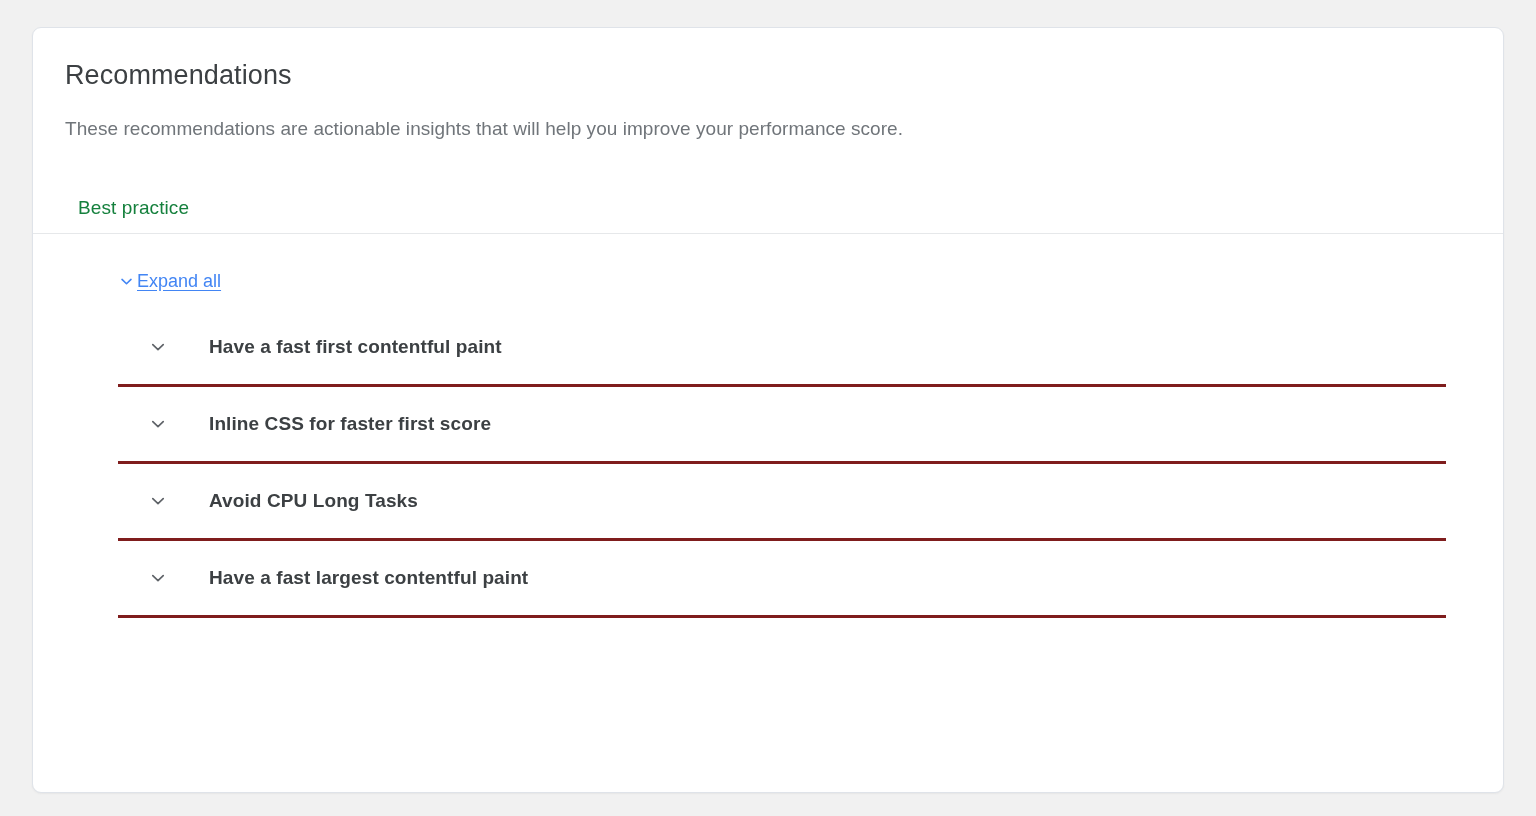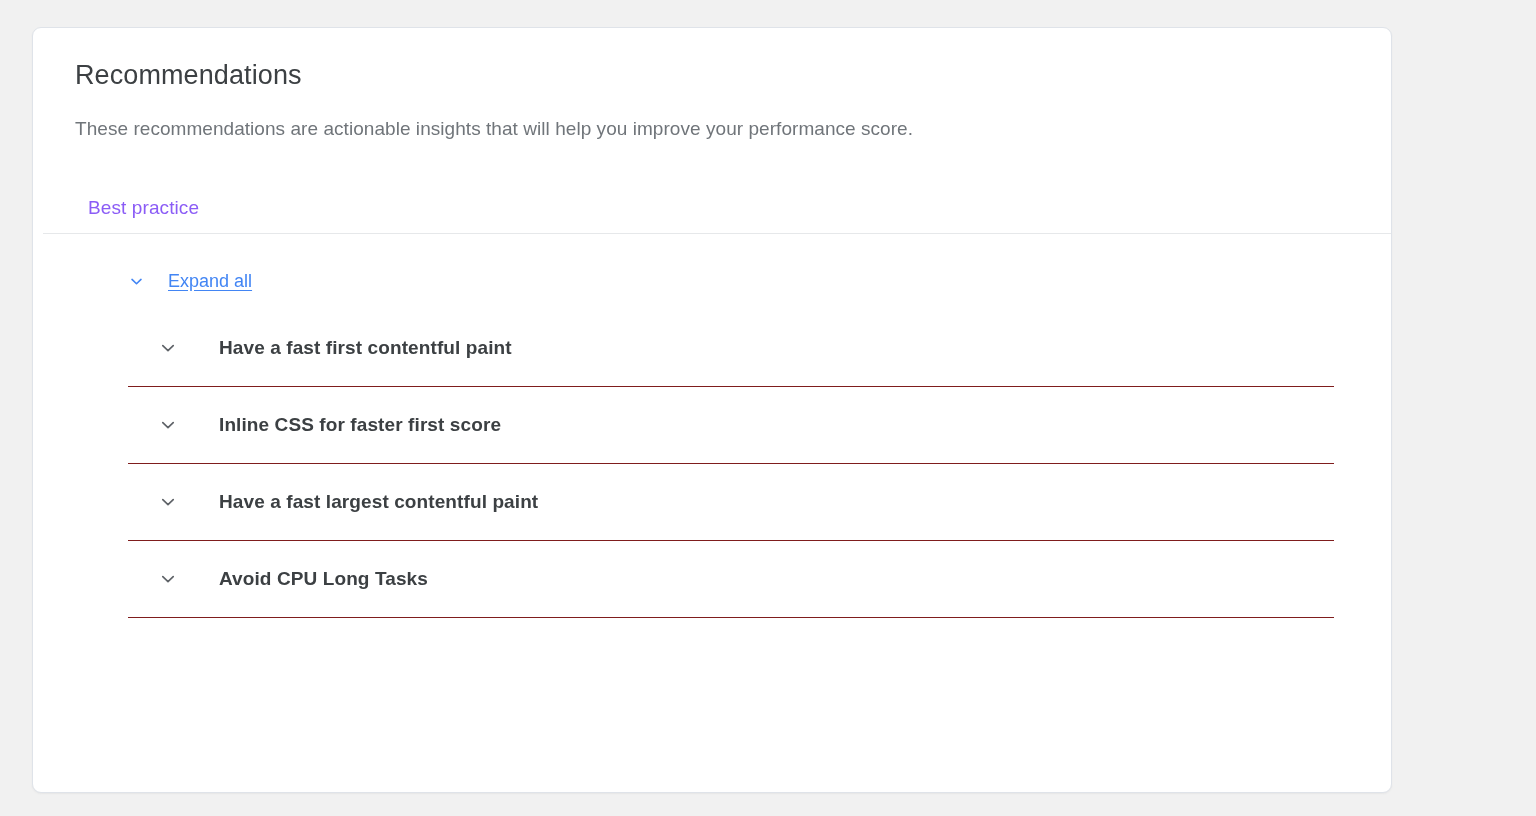--- a/index.html
+++ b/index.html
@@ -18,28 +18,27 @@
     height: 816px;
     background: #f1f1f1;
     overflow: hidden;
   }
 
   
   .card {
     position: absolute;
     left: 32px;
     top: 27px;
-    width: 1360px;
+    width: 1472px;
     height: 766px;
     background: #ffffff;
     border: 1px solid #dfe3e9;
     border-radius: 9px;
     box-shadow: 0 1px 2px rgba(60,64,67,0.06);
     overflow: hidden;
-    padding-left: 10px;
   }
 
   
   .card-header {
     padding: 30px 32px 0 32px;
   }
 
   .card-title {
     font-size: 27px;
     line-height: 34px;
@@ -76,21 +75,21 @@
     height: 1px;
     background: #e6e8ea;
   }
 
   .tab {
     position: relative;
     padding: 0 20px 14px 20px;
     font-size: 19px;
     line-height: 24px;
     font-weight: 400;
-    color: #8b5cf6;
+    color: #15803d;
     cursor: pointer;
     background: none;
     border: none;
     font-family: inherit;
     letter-spacing: 0.1px;
   }
 
   .tab.active {
     color: #3b6fe0;
   }
@@ -107,21 +106,21 @@
   }
 
   
   .card-body {
     padding: 0 0 0 0;
   }
 
   .expand-all-row {
     display: flex;
     align-items: center;
-    gap: 24px;
+    gap: 3px;
     padding: 36px 0 0 86px;
   }
 
   .expand-all-chevron {
     display: inline-flex;
     width: 15px;
     height: 15px;
     align-items: center;
     justify-content: center;
     cursor: pointer;
@@ -139,21 +138,21 @@
   
   .rec-list {
     margin-top: 18px;
     padding: 0 57px 0 85px;
   }
 
   .rec-row {
     display: flex;
     align-items: center;
     height: 77px;
-    border-bottom: 1px solid #7f1d1d;
+    border-bottom: 3px solid #7f1d1d;
     cursor: pointer;
   }
 
   .rec-chevron {
     flex: 0 0 auto;
     width: 18px;
     height: 18px;
     margin-left: 31px;
     display: inline-flex;
     align-items: center;
@@ -215,29 +214,29 @@
           </span>
           <span class="rec-label">Inline CSS for faster first score</span>
         </div>
 
         <div class="rec-row">
           <span class="rec-chevron">
             <svg width="18" height="18" viewBox="0 0 18 18" aria-hidden="true">
               <path d="M3.8 6.7 L9 11.6 L14.2 6.7" fill="none" stroke="#5f6368" stroke-width="1.7" stroke-linecap="round" stroke-linejoin="round"></path>
             </svg>
           </span>
+          <span class="rec-label">Avoid CPU Long Tasks</span>
+        </div>
+
+        <div class="rec-row">
+          <span class="rec-chevron">
+            <svg width="18" height="18" viewBox="0 0 18 18" aria-hidden="true">
+              <path d="M3.8 6.7 L9 11.6 L14.2 6.7" fill="none" stroke="#5f6368" stroke-width="1.7" stroke-linecap="round" stroke-linejoin="round"></path>
+            </svg>
+          </span>
           <span class="rec-label">Have a fast largest contentful paint</span>
-        </div>
-
-        <div class="rec-row">
-          <span class="rec-chevron">
-            <svg width="18" height="18" viewBox="0 0 18 18" aria-hidden="true">
-              <path d="M3.8 6.7 L9 11.6 L14.2 6.7" fill="none" stroke="#5f6368" stroke-width="1.7" stroke-linecap="round" stroke-linejoin="round"></path>
-            </svg>
-          </span>
-          <span class="rec-label">Avoid CPU Long Tasks</span>
         </div>
 
 
       </div>
     </div>
   </div>
 </div>
 
 </body></html>

